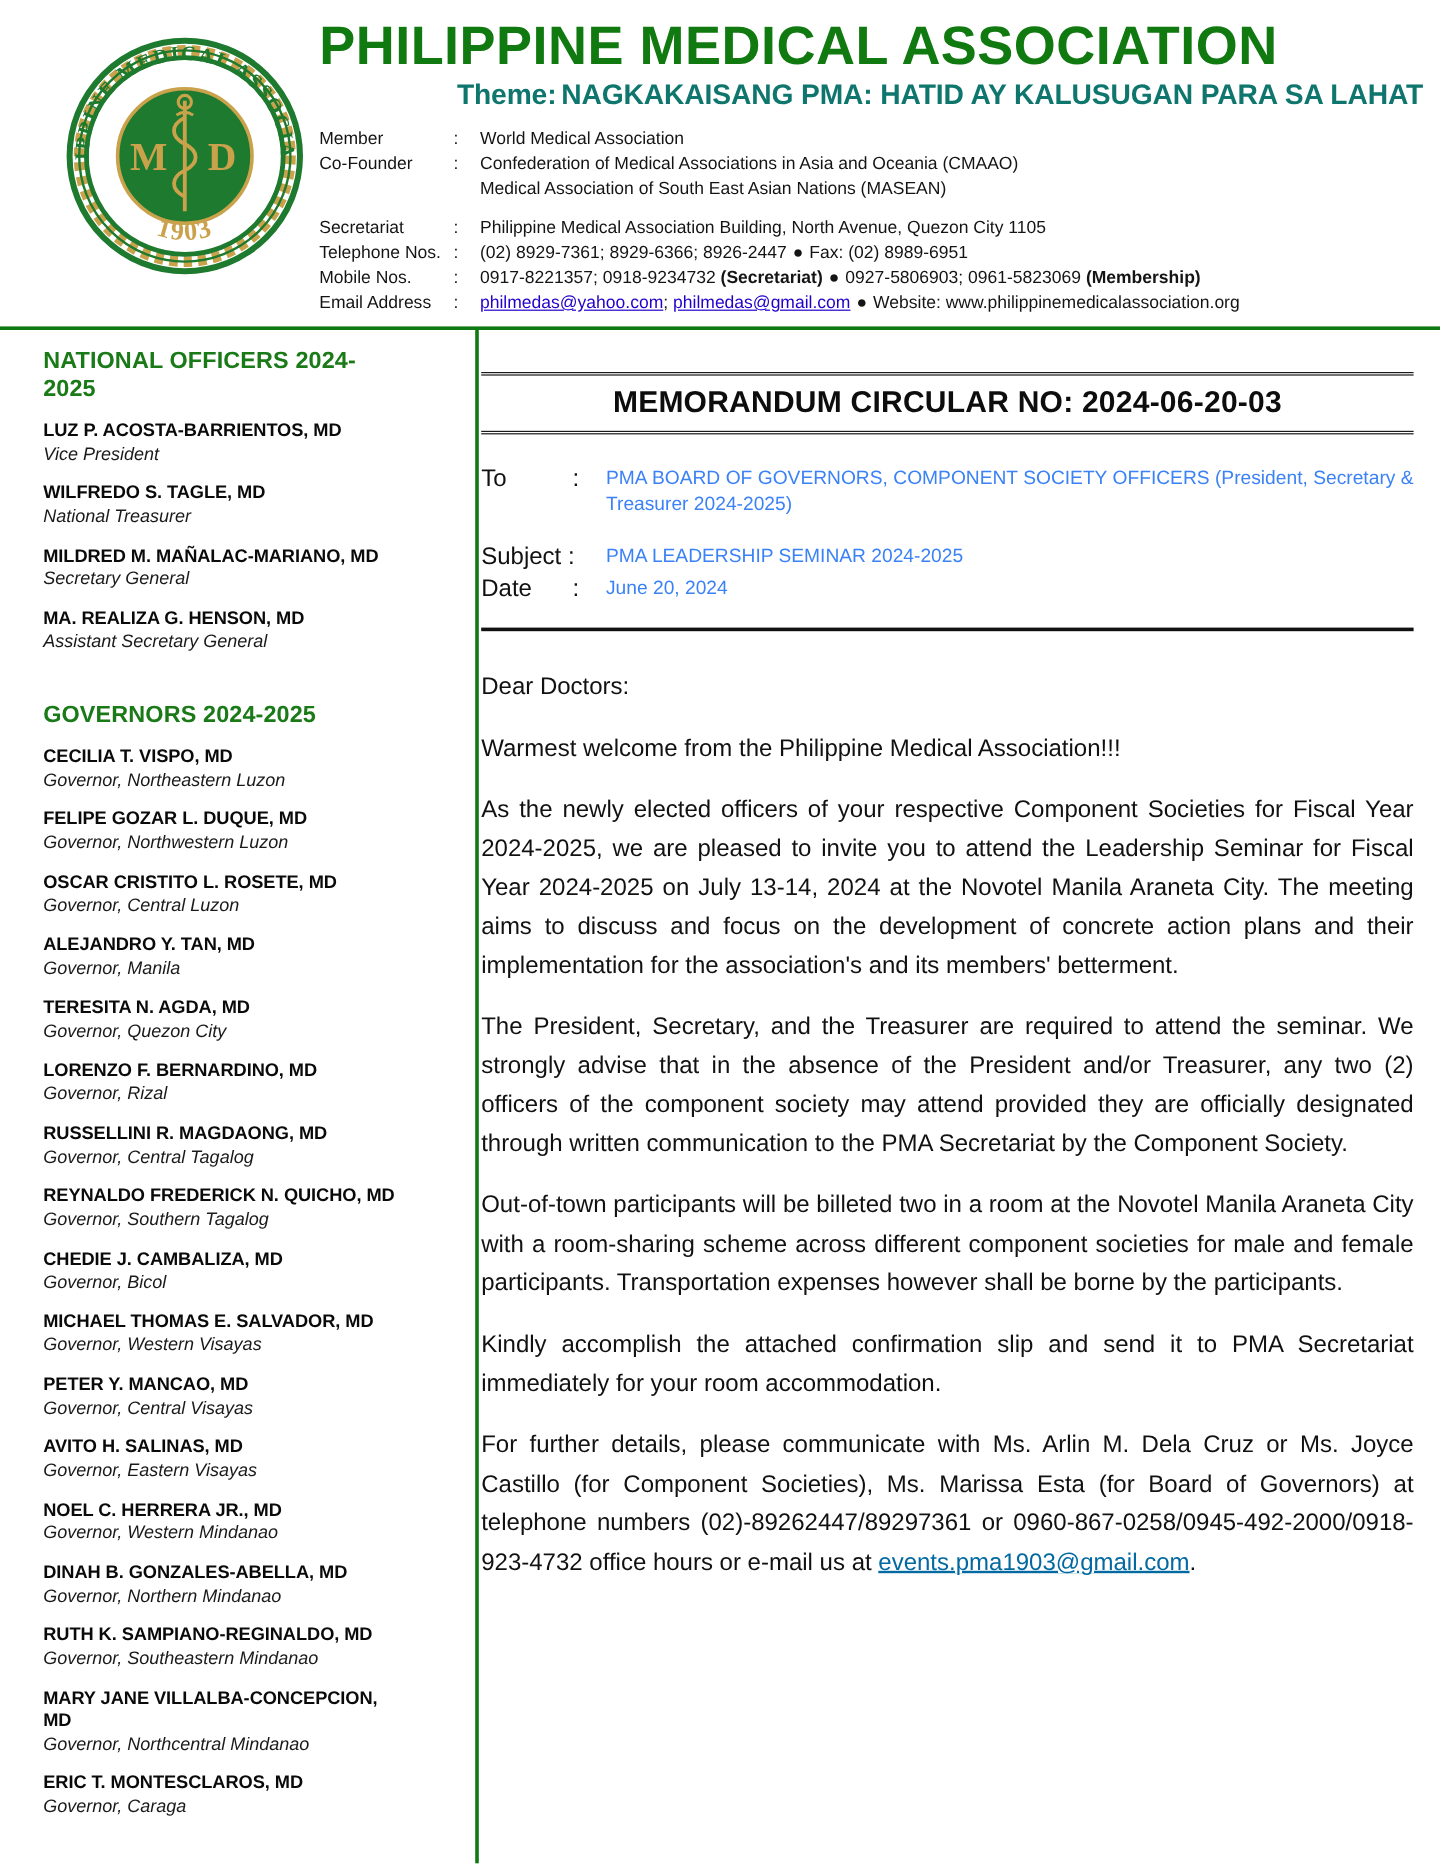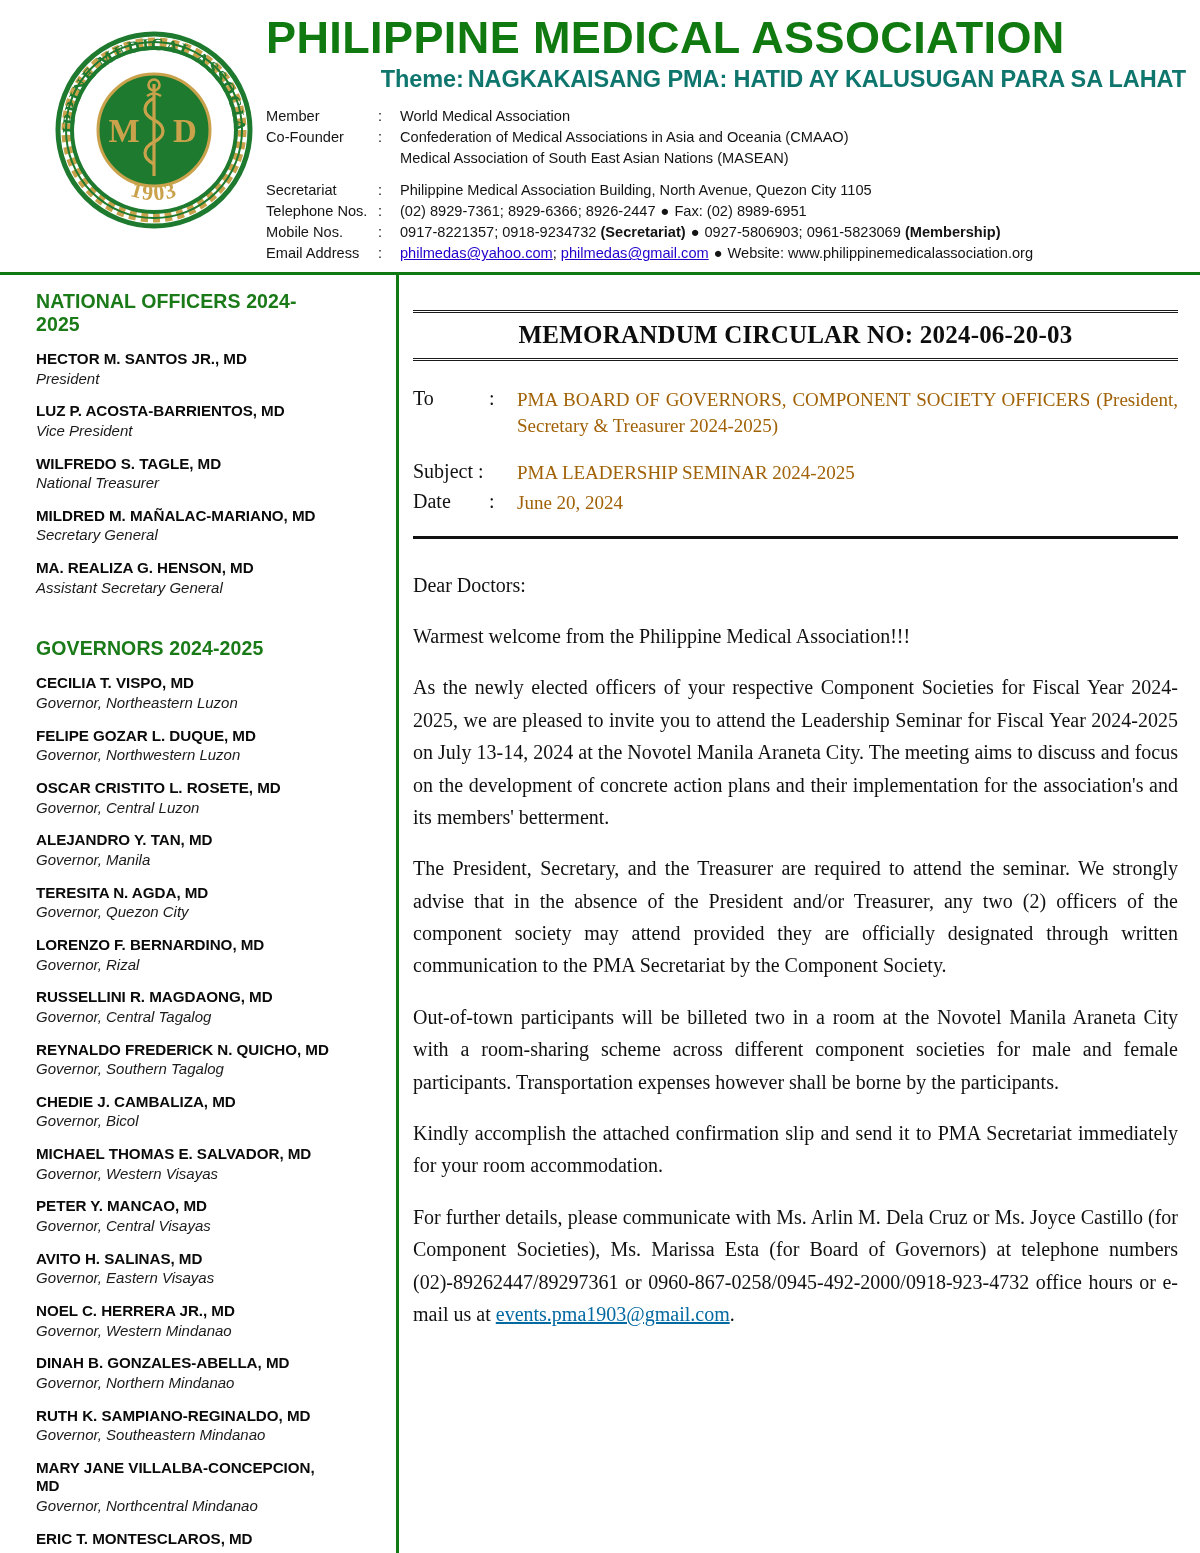--- a/index.html
+++ b/index.html
@@ -76,38 +76,37 @@
     letter-spacing: -0.05px; line-height: 1.22;
   }
   .officer .ps {
     font-style: italic; font-size: 15px; color: #1a1a1a;
     line-height: 1.25; margin-top: 1px;
   }
 
   
   .main {
     position: absolute; left: 399px; top: 275px; width: 801px; height: 1278px;
-    padding: 35px 22px 0 14px;
-    font-family: Liberation Serif, serif;
+    padding: 35px 22px 0 2px;
   }
   .memo-title-box {
     border-top: 3px double #1a1a1a;
     border-bottom: 3px double #1a1a1a;
     padding: 8px 0 9px 0;
     text-align: center;
   }
   .memo-title {
     font-size: 25px; font-weight: bold; color: #0d0d0d; letter-spacing: 0.2px;
   }
 
   .meta { margin-top: 26px; }
   .meta-row { display: flex; align-items: flex-start; margin-bottom: 4px; }
   .meta-key { width: 76px; flex: 0 0 76px; font-size: 20px; color: #111; }
   .meta-colon { width: 28px; flex: 0 0 28px; font-size: 20px; color: #111; }
-  .meta-val { flex: 1 1 auto; font-size: 19px; color: #a16207; line-height: 1.35; }
+  .meta-val { flex: 1 1 auto; font-size: 16px; color: #3b82f6; line-height: 1.35; }
   .meta-val.justify { text-align: justify; text-align-last: left; }
   .meta-gap { height: 18px; }
 
   .meta-rule {
     margin-top: 20px; height: 0;
     border-top: 3px solid #111;
   }
 
   
   .body { margin-top: 30px; }
@@ -231,24 +230,20 @@
       </div>
     </div>
   </div>
 
   <div class="green-rule"></div>
   <div class="vrule"></div>
 
   <div class="sidebar">
     <div class="side-head">NATIONAL OFFICERS 2024-2025</div>
 
-    <div class="officer">
-      <div class="nm">HECTOR M. SANTOS JR., MD</div>
-      <div class="ps">President</div>
-    </div>
     <div class="officer">
       <div class="nm">LUZ P. ACOSTA-BARRIENTOS, MD</div>
       <div class="ps">Vice President</div>
     </div>
     <div class="officer">
       <div class="nm">WILFREDO S. TAGLE, MD</div>
       <div class="ps">National Treasurer</div>
     </div>
     <div class="officer">
       <div class="nm">MILDRED M. MAÑALAC-MARIANO, MD</div>

